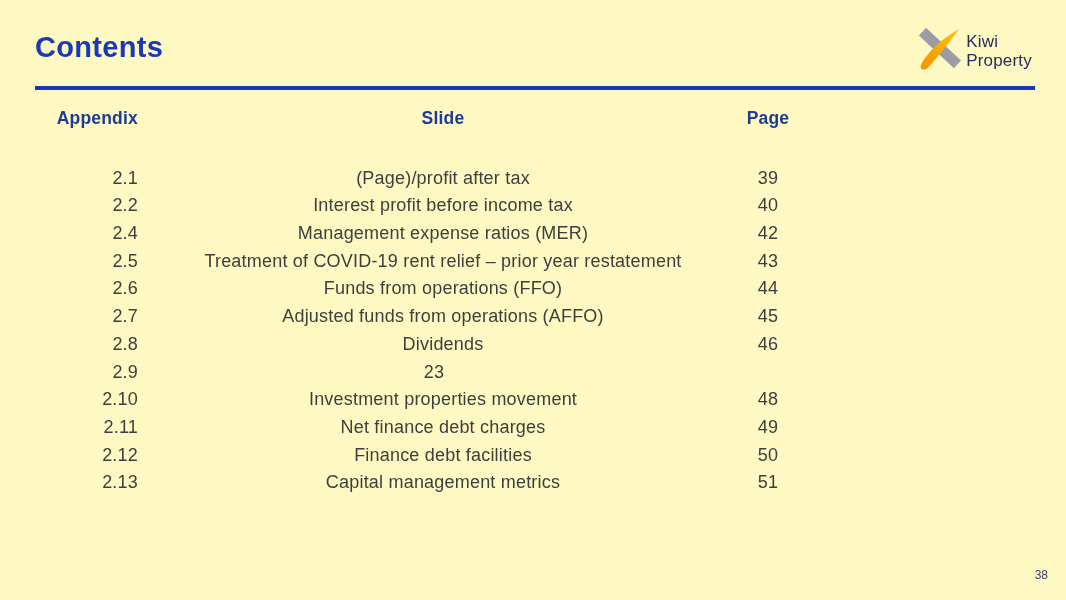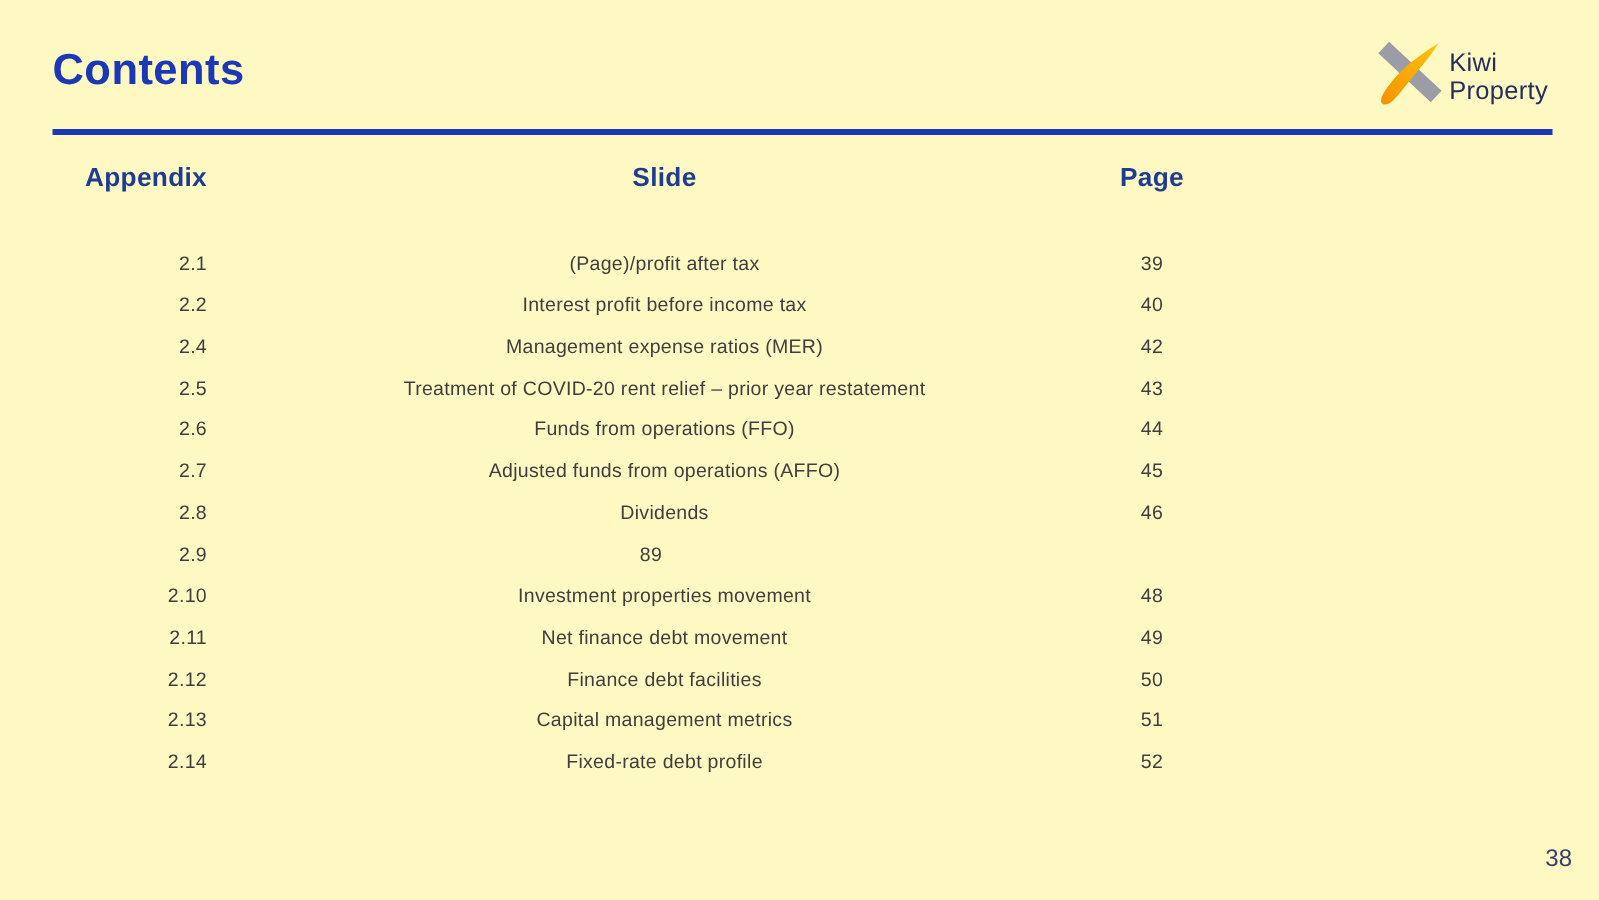--- a/index.html
+++ b/index.html
@@ -59,28 +59,28 @@
   .col-page{ text-align:center; }
   .toc-head span{
     color:#1d3c92;
     font-weight:bold;
     font-size:17.5px;
     letter-spacing:0.2px;
   }
   .toc-head .col-slide{ padding-left:18px; }
   .toc-body .toc-row span{
     color:#3e3e3e;
-    font-size:13px;
+    font-size:18px;
     letter-spacing:0.2px;
     margin-top:35px;
   }
   .footer-page{
     position:absolute;
     right:18px;bottom:18px;
-    font-size:16px;
+    font-size:12px;
     color:#39406b;
   }
 </style>
 </head>
 <body>
 
 <div class="slide">
 
   <h1 class="slide-title">Contents</h1>
 
@@ -124,21 +124,21 @@
 
 
     <div class="toc-row">
       <span class="col-appendix">2.4</span>
       <span class="col-slide">Management expense ratios (MER)</span>
       <span class="col-page">42</span>
     </div>
 
     <div class="toc-row">
       <span class="col-appendix">2.5</span>
-      <span class="col-slide">Treatment of COVID-20 rent relief – prior year restatement</span>
+      <span class="col-slide">Treatment of COVID-19 rent relief – prior year restatement</span>
       <span class="col-page">43</span>
     </div>
 
     <div class="toc-row">
       <span class="col-appendix">2.6</span>
       <span class="col-slide">Funds from operations (FFO)</span>
       <span class="col-page">44</span>
     </div>
 
     <div class="toc-row">
@@ -148,50 +148,45 @@
     </div>
 
     <div class="toc-row">
       <span class="col-appendix">2.8</span>
       <span class="col-slide">Dividends</span>
       <span class="col-page">46</span>
     </div>
 
     <div class="toc-row">
       <span class="col-appendix">2.9</span>
-      <span class="col-page">89</span>
+      <span class="col-page">23</span>
     </div>
 
     <div class="toc-row">
       <span class="col-appendix">2.10</span>
       <span class="col-slide">Investment properties movement</span>
       <span class="col-page">48</span>
     </div>
 
     <div class="toc-row">
       <span class="col-appendix">2.11</span>
-      <span class="col-slide">Net finance debt movement</span>
+      <span class="col-slide">Net finance debt charges</span>
       <span class="col-page">49</span>
     </div>
 
     <div class="toc-row">
       <span class="col-appendix">2.12</span>
       <span class="col-slide">Finance debt facilities</span>
       <span class="col-page">50</span>
     </div>
 
     <div class="toc-row">
       <span class="col-appendix">2.13</span>
       <span class="col-slide">Capital management metrics</span>
       <span class="col-page">51</span>
     </div>
 
-    <div class="toc-row">
-      <span class="col-appendix">2.14</span>
-      <span class="col-slide">Fixed-rate debt profile</span>
-      <span class="col-page">52</span>
-    </div>
   </div>
   </div>
 
   <div class="footer-page">38</div>
 
 </div>
 
 </body></html>

